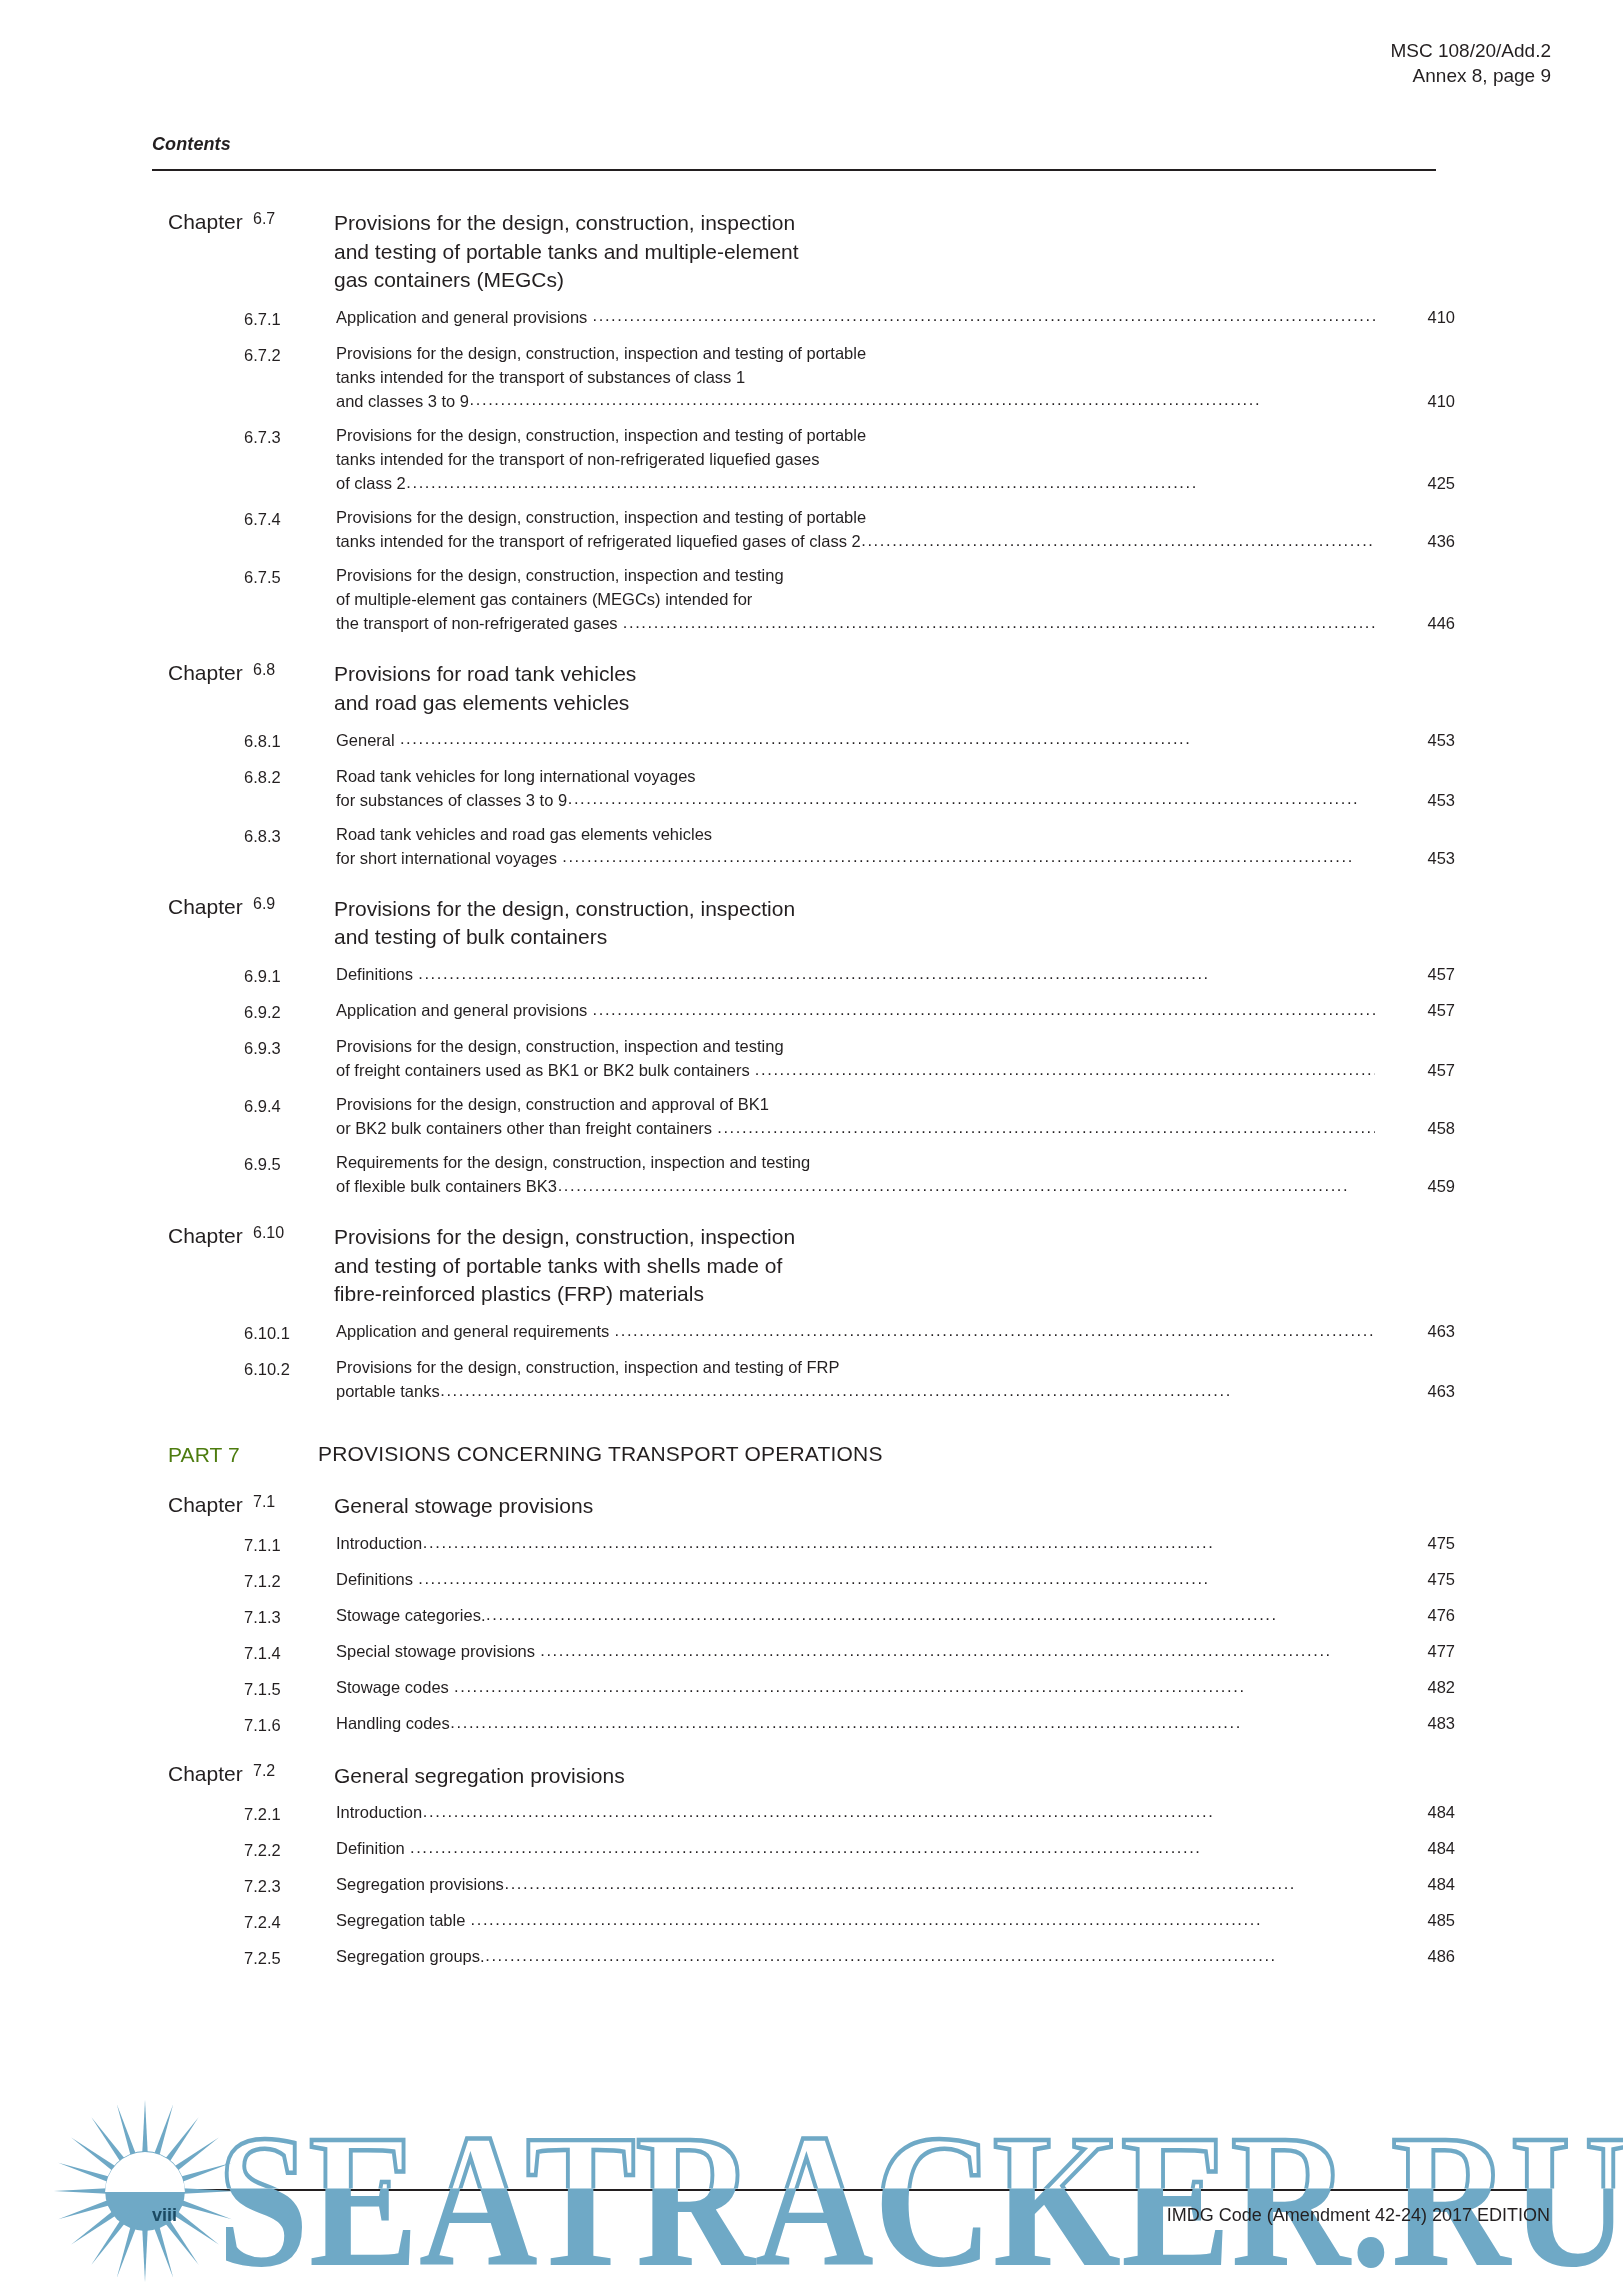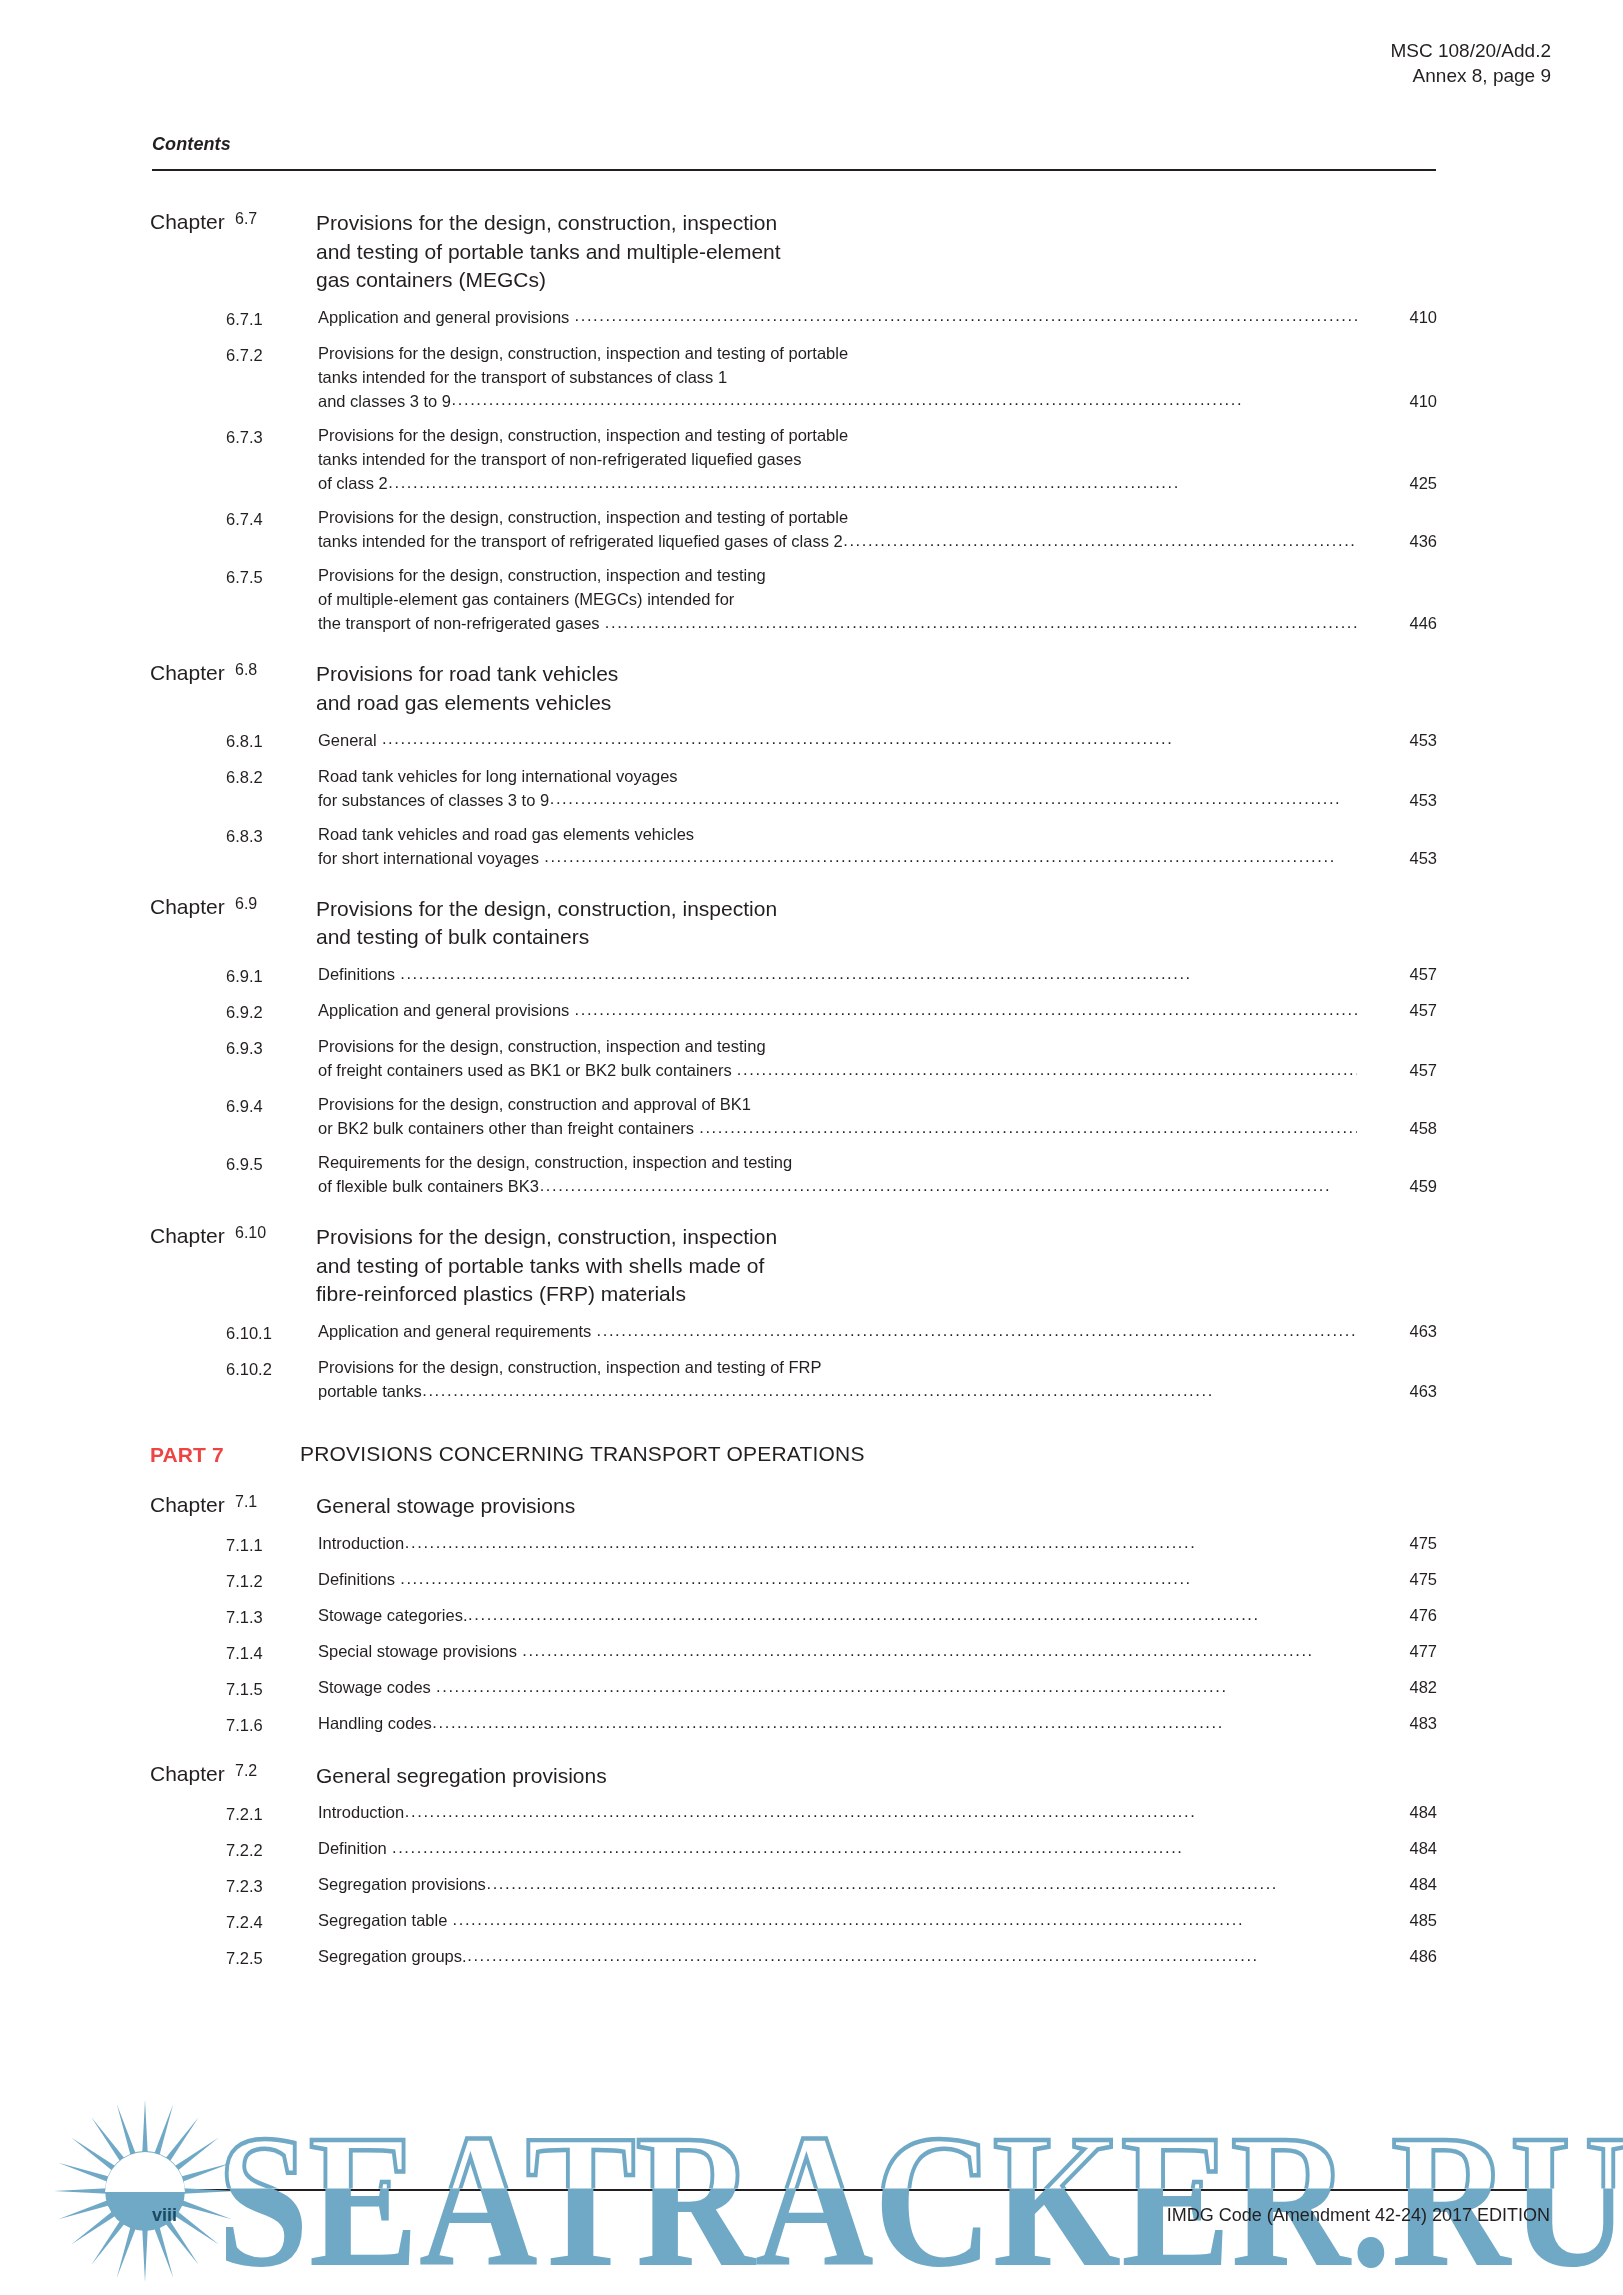--- a/index.html
+++ b/index.html
@@ -53,38 +53,38 @@
     left: 113px;
     width: 1284px;
     height: 1.9px;
     background: #231f20;
   }
 
   
   .toc {
     position: absolute;
     top: 209px;
-    left: 111px;
+    left: 129px;
     width: 1287px;
   }
 
   
   .part-row {
     display: flex;
     align-items: flex-start;
     margin-top: 39px;
     margin-bottom: 6.3px;
   }
   .part-label {
     width: 150px;
     flex: 0 0 150px;
     font-size: 21px;
-    font-weight: 700;
+    font-weight: 400;
     letter-spacing: 0.1px;
-    color: #ef4444;
+    color: #4d7c0f;
     padding-top: 1.3px;
   }
   .part-title {
     font-size: 21px;
     font-weight: 400;
     letter-spacing: 0.2px;
     color: #231f20;
   }
 
   

